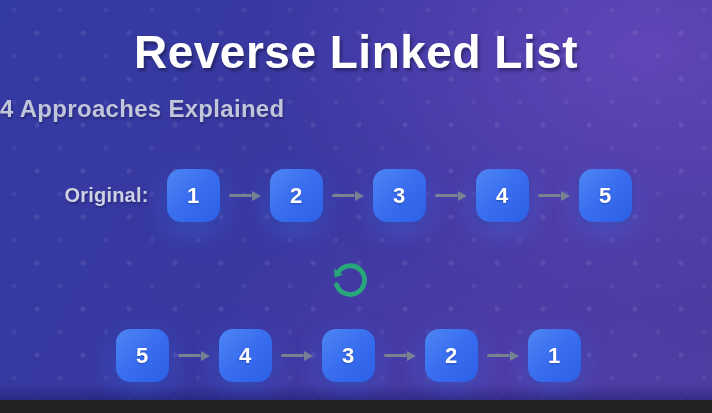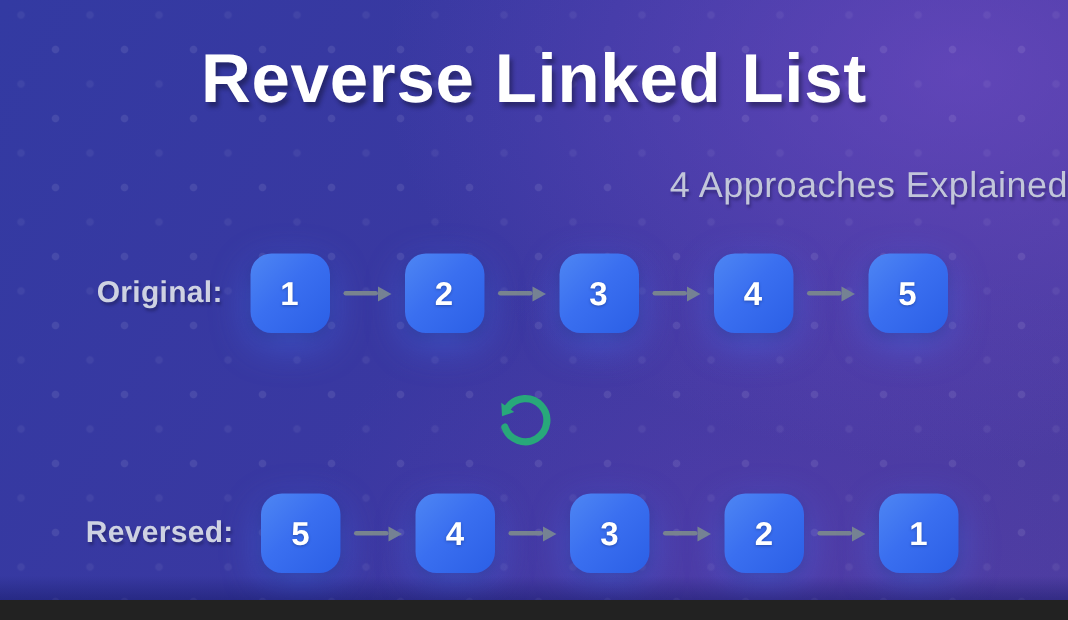--- a/index.html
+++ b/index.html
@@ -28,24 +28,23 @@
     background:linear-gradient(to top, rgba(18,22,96,0.45), rgba(18,22,96,0));
   }
   .title{
     position:absolute;top:24px;left:0;width:100%;
     text-align:center;color:#ffffff;
     font-size:46px;font-weight:700;letter-spacing:0.5px;line-height:1.25;
     text-shadow:2px 3px 3px rgba(15,15,45,0.45);
   }
   .subtitle{
     position:absolute;top:95px;left:0;width:100%;
-    text-align:right;color:#c2c6da;
-    font-size:24px;font-weight:400;letter-spacing:0.3px;
+    text-align:left;color:#c2c6da;
+    font-size:24px;font-weight:700;letter-spacing:0.3px;
     text-shadow:1px 2px 2px rgba(15,15,45,0.35);
-    margin-top:15px;
   }
   .row{
     position:absolute;left:0;width:100%;
     display:flex;justify-content:center;align-items:center;
     transform:translateX(-8px);
   }
   .row.original{top:169px;height:53px;}
   .row.reversed{top:329px;height:53px;}
   .row-label{
     color:#ced2e2;font-size:20px;font-weight:700;
@@ -108,21 +107,20 @@
   </div>
 
   <div class="reverse-icon">
     <svg viewBox="0 0 48 48" width="46" height="46" aria-hidden="true">
       <path d="M10 31 A 15 15 0 1 0 12 17.5" fill="none" stroke="#28a87a" stroke-width="5" stroke-linecap="round"></path>
       <polygon points="8,23.5 16.5,20.5 7.5,14" fill="#28a87a"></polygon>
     </svg>
   </div>
 
   <div class="row reversed">
-    <span class="row-label">Reversed:</span>
     <span class="list">
         <span class="node">5</span>
         <span class="arrow">
           <span class="shaft"></span>
           <span class="head"></span>
         </span>
         <span class="node">4</span>
         <span class="arrow">
           <span class="shaft"></span>
           <span class="head"></span>

